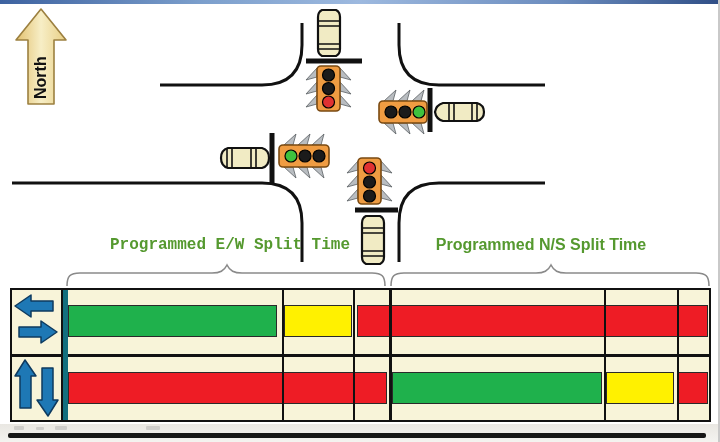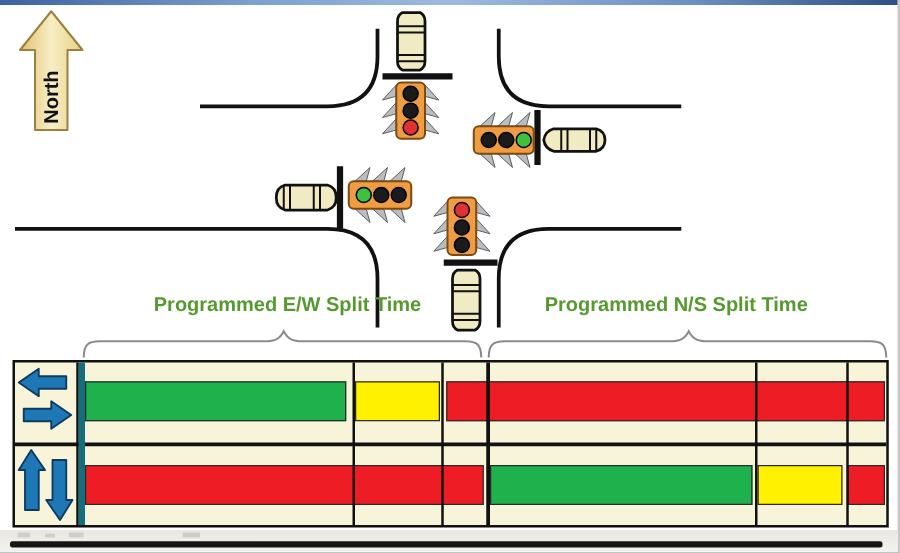--- a/index.html
+++ b/index.html
@@ -2,21 +2,21 @@
 <html><head>
 <meta charset="utf-8">
 <style>
   html,body{margin:0;padding:0;background:#888;}
   .stage{position:relative;width:720px;height:442px;background:#ffffff;overflow:hidden;
          font-family:"Liberation Sans",sans-serif;border-right:2px solid #c9c9c9;box-sizing:border-box;}
   .top-bar{position:absolute;left:0;top:0;width:720px;height:4px;
            background:linear-gradient(90deg,#3d62a0,#7c9fcc 28%,#9db9df 50%,#6b8cbe 78%,#2f4e86);}
   svg{position:absolute;left:0;top:0;}
   .split-label{position:absolute;top:236px;font-size:16px;font-weight:bold;text-align:center;}
-  .label-ew{left:70px;width:320px;}
+  .label-ew{left:70px;width:320px;font-family:Liberation Mono, monospace;}
   .label-ns{left:380px;width:322px;}
   
   .ttable{position:absolute;left:10px;top:288px;width:701px;height:134px;
           background:#f8f4d9;border:2.5px solid #111;box-sizing:border-box;}
   .icon-divider{position:absolute;left:49px;top:0;width:2px;height:100%;background:#111;}
   .teal-divider{position:absolute;left:51px;top:0;width:5px;height:100%;background:#136f7e;z-index:6;}
   .row-divider{position:absolute;left:0;top:64px;width:100%;height:2.5px;background:#111;z-index:5;}
   .bar-layer{position:absolute;left:0;width:100%;height:32px;z-index:2;}
   .bar-layer.r0{top:15px;}
   .bar-layer.r1{top:82px;}

